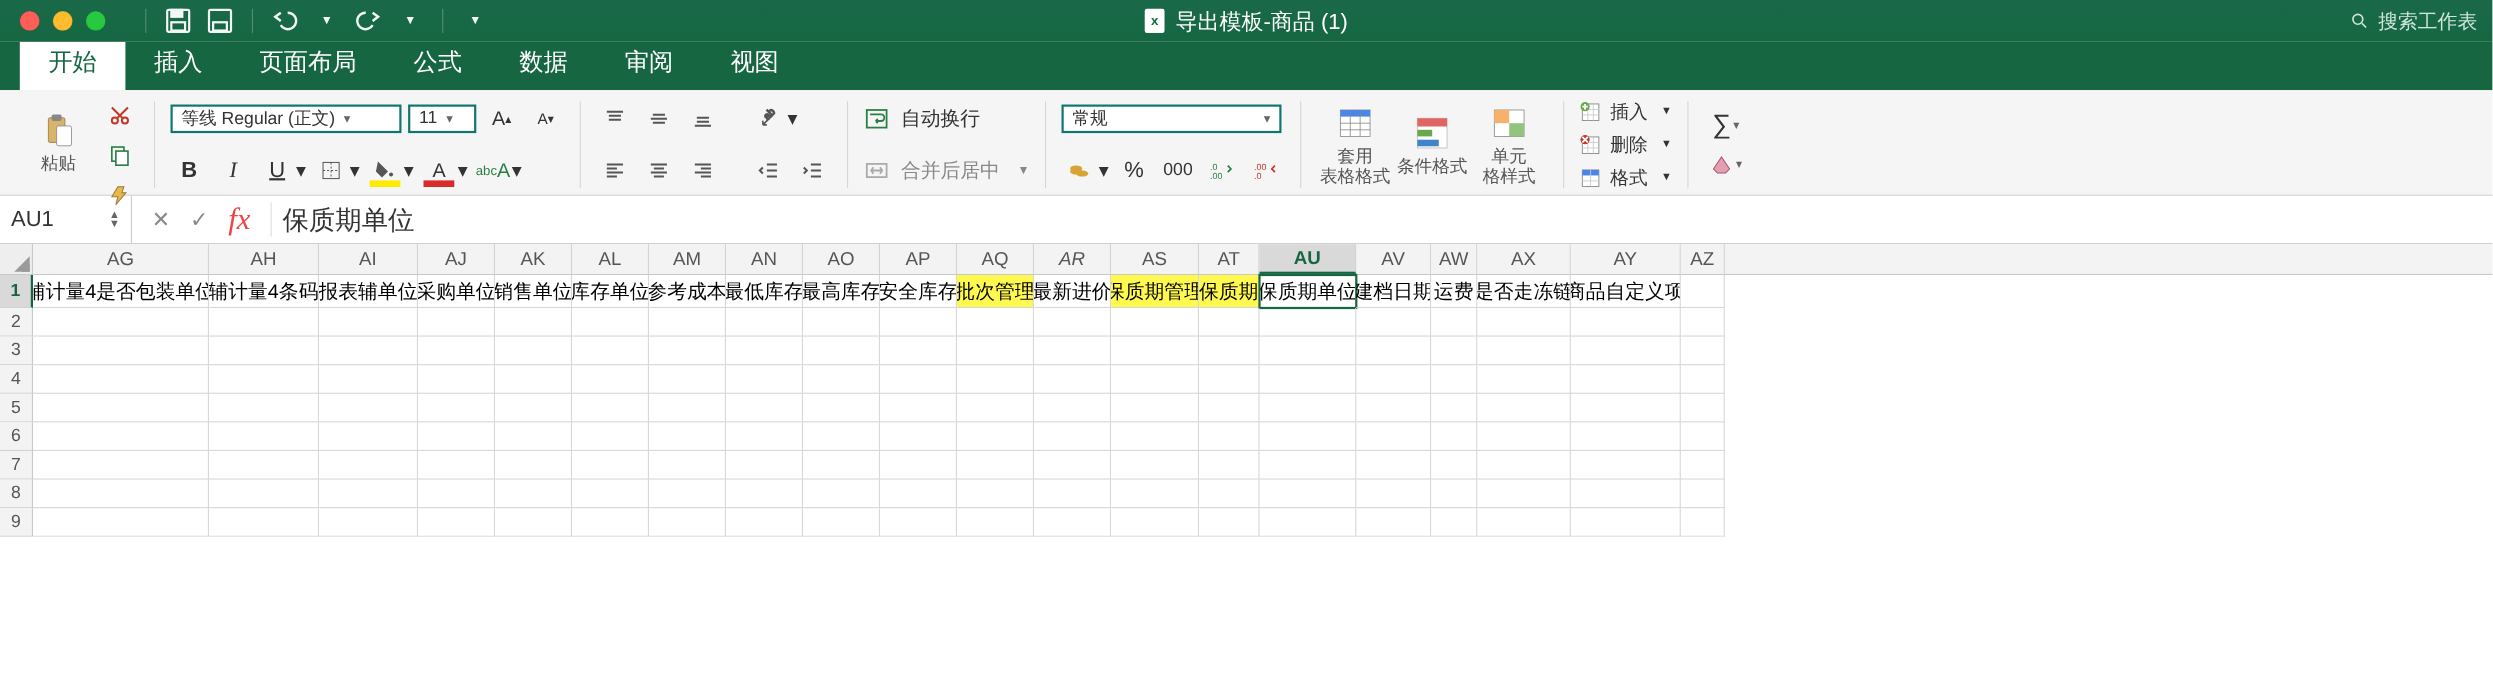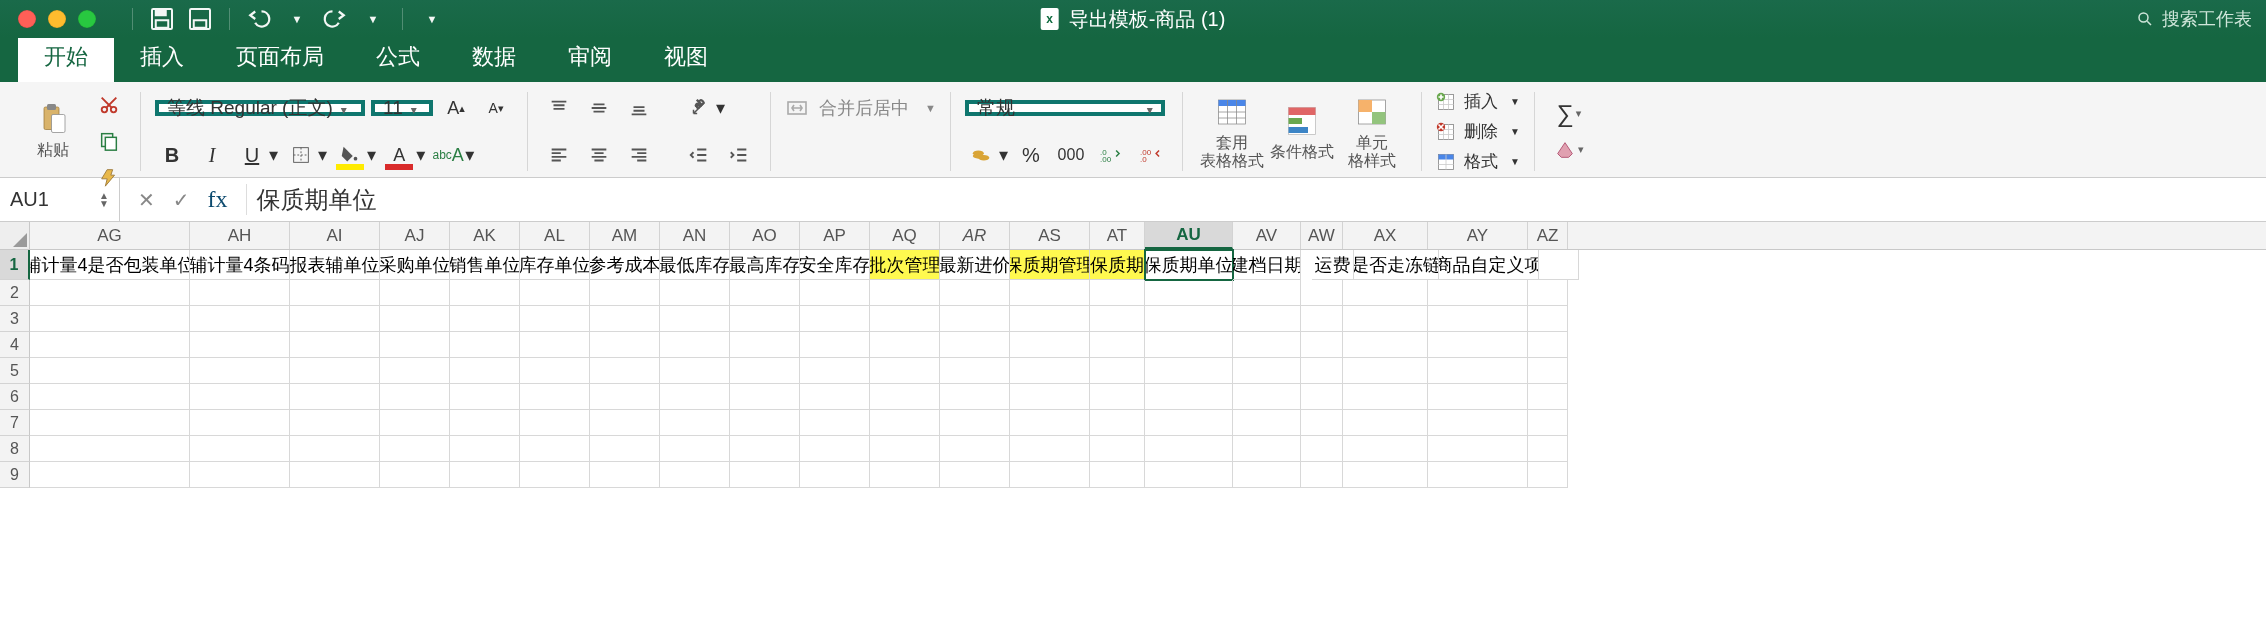--- a/index.html
+++ b/index.html
@@ -26,40 +26,40 @@
 
   
   .ribbon { height: 96px; background: #f5f5f5; border-bottom: 1px solid #ccc; display: flex; align-items: stretch; padding: 6px 10px 2px; }
   .group { display: flex; flex-direction: column; justify-content: space-between; padding: 0 8px; }
   .group.h { flex-direction: row; align-items: center; }
   .vsep { width: 1px; background: #d6d6d6; margin: 4px 6px; }
   .row { display: flex; align-items: center; gap: 6px; height: 40px; }
   .bigbtn { display:flex; flex-direction:column; align-items:center; justify-content:center; gap:2px; width:70px; height:84px; font-size:16px; color:#444; }
   .bigbtn svg { width:36px; height:36px; }
   .lbl { font-size: 16px; color:#555; text-align:center; line-height:1.1; margin-top:2px;}
-  .combo { height: 16px; background:#fff; border:4px solid #0f766e; display:flex; align-items:center; padding:0 8px; font-size:19px; gap:8px; }
+  .combo { height: 26px; background:#fff; border:2px solid #0f766e; display:flex; align-items:center; padding:0 8px; font-size:16px; gap:8px; }
   .combo .arr::after{content:"▾"; color:#666; font-size:12px;}
   .btn { width:34px; height:34px; display:flex;align-items:center;justify-content:center; border:1px solid transparent; }
   .btn svg{width:22px;height:22px;}
   .btn .sub{font-size:11px;color:#666;margin-left:2px;}
   .pair{display:flex;align-items:center;}
   .stack{display:flex;flex-direction:column;gap:2px;}
   .minirow{display:flex;align-items:center;gap:10px;height:40px;font-size:18px;color:#888;}
   .minirow.enabled{color:#333;}
   .yellowbar{width:28px;height:6px;background:#ffeb00;display:block;}
   .redbar{width:28px;height:6px;background:#d92b2b;display:block;}
   .insert-stack{display:flex;flex-direction:column;gap:2px;font-size:17px;color:#333;}
   .insert-stack .irow{display:flex;align-items:center;gap:8px;height:28px;}
 
   
   .fbar { height: 44px; border-bottom: 1px solid #ccc; display:flex; align-items:center; background:#fff; }
   .namebox { width:120px; height:100%; border-right:1px solid #ccc; display:flex; align-items:center; padding:0 10px; font-size:20px; justify-content:space-between;}
   .namebox .stepper{display:flex;flex-direction:column;line-height:8px;font-size:10px;color:#666;}
   .fx-btns{display:flex;align-items:center;gap:18px;padding:0 18px;color:#888;font-size:20px;}
-  .fx-label{font-family:"Times New Roman",serif;color:#0c4a6e;font-size:24px;}
+  .fx-label{font-style:italic;font-family:"Times New Roman",serif;color:#ef4444;font-size:28px;}
   .fval{font-size:24px;padding-left:10px;}
 
   
   .grid { position:relative; }
   .colheads { display:flex; height:28px; border-bottom:1px solid #c8c8c8; background:#f3f3f3; }
   .corner { width:30px; border-right:1px solid #c8c8c8; background:#eee; position:relative;}
   .corner::after{content:"";position:absolute;right:2px;bottom:2px;border:7px solid transparent;border-right-color:#9a9a9a;border-bottom-color:#9a9a9a;}
   .colcell { border-right:1px solid #d3d3d3; display:flex;align-items:center;justify-content:center; font-size:17px; color:#555; background:#f3f3f3;}
   .colcell.active{background:#d9d9d9;color:#156641;font-weight:600;border-bottom:2px solid #156641;}
   .rowwrap{display:flex;}
@@ -301,20 +301,27 @@
         <div class="btn">
             <svg viewBox="0 0 24 24" stroke="#555" stroke-width="2" fill="none">
               <path d="M10 6h10M10 12h10M10 18h10M3 9l3 3-3 3"></path>
             </svg>
           </div>
       </div>
     </div>
     <div class="vsep"></div>
 
     <div class="group">
+      <div class="minirow enabled">
+        <svg width="24" height="24" viewBox="0 0 24 24" stroke="#2a7e43" fill="none" stroke-width="1.6">
+            <rect x="3" y="4" width="18" height="16"></rect>
+            <path d="M6 8h10a3 3 0 0 1 0 6h-5m0 0 2-2m-2 2 2 2"></path>
+          </svg>
+        <span>自动换行</span>
+      </div>
       <div class="minirow">
         <svg width="24" height="24" viewBox="0 0 24 24" stroke="#aaa" fill="none" stroke-width="1.6">
             <rect x="3" y="6" width="18" height="12"></rect>
             <path d="M7 12h10M9 9l-2 3 2 3M15 9l2 3-2 3"></path>
           </svg>
         <span>合并后居中</span>
         <span style="font-size:11px;margin-left:6px;">▼</span>
       </div>
     </div>
     <div class="vsep"></div>
@@ -497,21 +504,21 @@
             <div class="cell" style="width: 70px;">参考成本</div>
             <div class="cell" style="width: 70px;">最低库存</div>
             <div class="cell" style="width: 70px;">最高库存</div>
             <div class="cell" style="width: 70px;">安全库存</div>
             <div class="cell hl" style="width: 70px;">批次管理</div>
             <div class="cell" style="width: 70px;">最新进价</div>
             <div class="cell hl" style="width: 80px;">保质期管理</div>
             <div class="cell hl" style="width: 55px;">保质期</div>
             <div class="cell sel" style="width: 88px;">保质期单位</div>
             <div class="cell" style="width: 68px;">建档日期</div>
-            <div class="cell" style="width: 42px; margin-left: 11px;">运费</div>
+            <div class="cell" style="width: 42px;">运费</div>
             <div class="cell" style="width: 85px;">是否走冻链</div>
             <div class="cell" style="width: 100px;">商品自定义项</div>
             <div class="cell" style="width: 40px;"></div>
           </div>
         </div>
         <div class="rowwrap">
           <div class="rowhead">2</div>
           <div class="cells">
             <div class="cell" style="width: 160px;"></div>
             <div class="cell" style="width: 100px;"></div>

